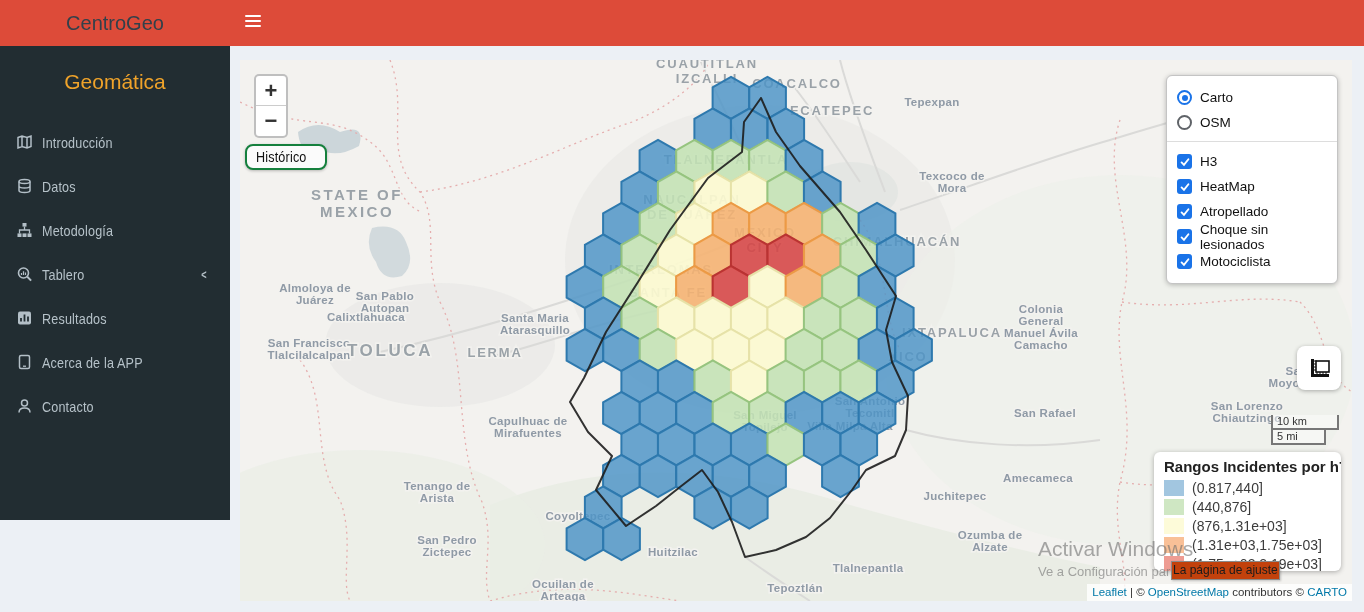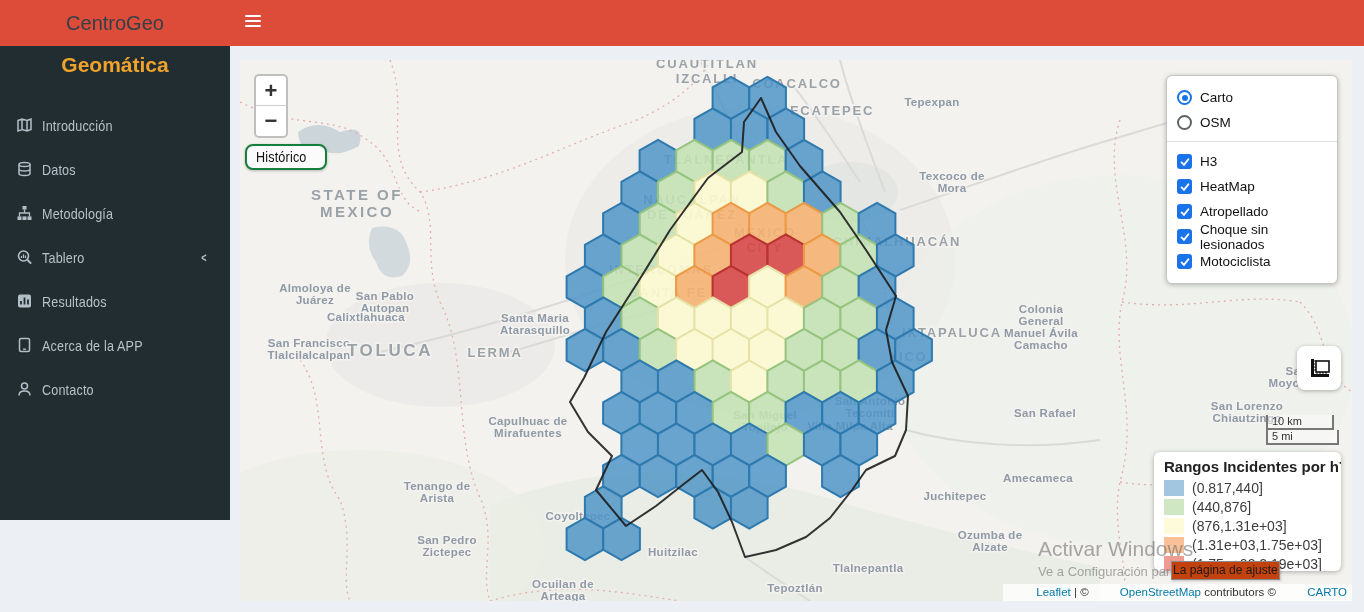--- a/index.html
+++ b/index.html
@@ -4,22 +4,22 @@
 <style>
   * { margin:0; padding:0; box-sizing:border-box; }
   html,body { width:1364px; height:612px; overflow:hidden;
     font-family:"Liberation Sans", sans-serif; background:#ecf0f5; }
 
   
   .sidebar { position:absolute; left:0; top:0; width:230px; height:520px;
     background:#222d32; z-index:20; }
   .brand { height:46px; background:#dd4b39; color:#32404a; font-size:20px;
     display:flex; align-items:center; justify-content:center; font-weight:500; }
-  .subtitle { margin-top:7px; text-align:center; color:#f0a32a;
-    font-size:21px; font-weight:bold; }
+  .subtitle { margin-top:24px; text-align:center; color:#f0a32a;
+    font-size:21px; font-weight:normal; }
   .menu { list-style:none; margin-top:26px; }
   .menu li { height:44px; display:flex; align-items:center; padding:0 16px;
     color:#b6c2c9; font-size:15px; cursor:pointer; position:relative; }
   .menu li svg { flex:0 0 17px; margin-right:9px; }
   .cond { display:inline-block; transform:scaleX(.84); transform-origin:0 50%;
     white-space:nowrap; letter-spacing:.2px; }
   .chev { position:absolute; right:22px; color:#b6c2c9; font-size:13px;
     font-weight:bold; transform:scaleX(.7); }
 
   
@@ -68,34 +68,34 @@
 
   .measure { position:absolute; left:1057px; top:286px; width:44px; height:44px;
     background:#fff; border-radius:8px; box-shadow:0 1px 4px rgba(0,0,0,.3);
     z-index:10; display:flex; align-items:center; justify-content:center; cursor:pointer; }
 
   .scale { position:absolute; right:13px; top:355px; z-index:9; font-size:11px;
     color:#333; }
   .scale div { border:2px solid #777; border-top:none; padding:0 4px 1px;
     background:rgba(255,255,255,.45); white-space:nowrap; }
   .scale .km { width:68px; }
-  .scale .mi { width:73px; margin-top:0px; }
+  .scale .mi { width:55px; margin-top:0px; }
 
   .legend { position:absolute; right:11px; top:392px; width:187px; height:119px;
     overflow:hidden; background:#fff; border-radius:6px; z-index:10;
     box-shadow:0 1px 5px rgba(0,0,0,.3); padding:6px 10px; }
   .legend h4 { font-size:15px; color:#222; margin-bottom:3px; white-space:nowrap; }
   .legrow { display:flex; align-items:center; height:19px; }
   .legrow .sw { width:20px; height:16px; margin-right:8px; flex:0 0 20px; }
   .legrow span { font-size:14px; color:#3c3c3c; white-space:nowrap; }
 
   .attrib { position:absolute; right:0; bottom:0; z-index:12;
     background:rgba(255,255,255,.8); padding:2px 5px 3px; font-size:11.5px;
     color:#333; }
-  .attrib a { color:#0078A8; text-decoration:none; cursor:pointer;margin-left:28px; }
+  .attrib a { color:#0078A8; text-decoration:none; cursor:pointer; }
 
   .wm { position:absolute; z-index:40; color:rgba(112,112,112,.6);
     pointer-events:none; white-space:nowrap; }
   .wm1 { left:798px; top:477px; font-size:21px; }
   .wm2 { left:798px; top:504px; font-size:13px; }
 
   .tip { position:absolute; left:931px; top:501px; z-index:50; background:#c2410c;
     border:1px solid #8a8a8a; padding:1px 1px 2px; font-size:12px; color:#1b1b1b;
     box-shadow:1px 1px 2px rgba(0,0,0,.2); white-space:nowrap; }
 </style>

